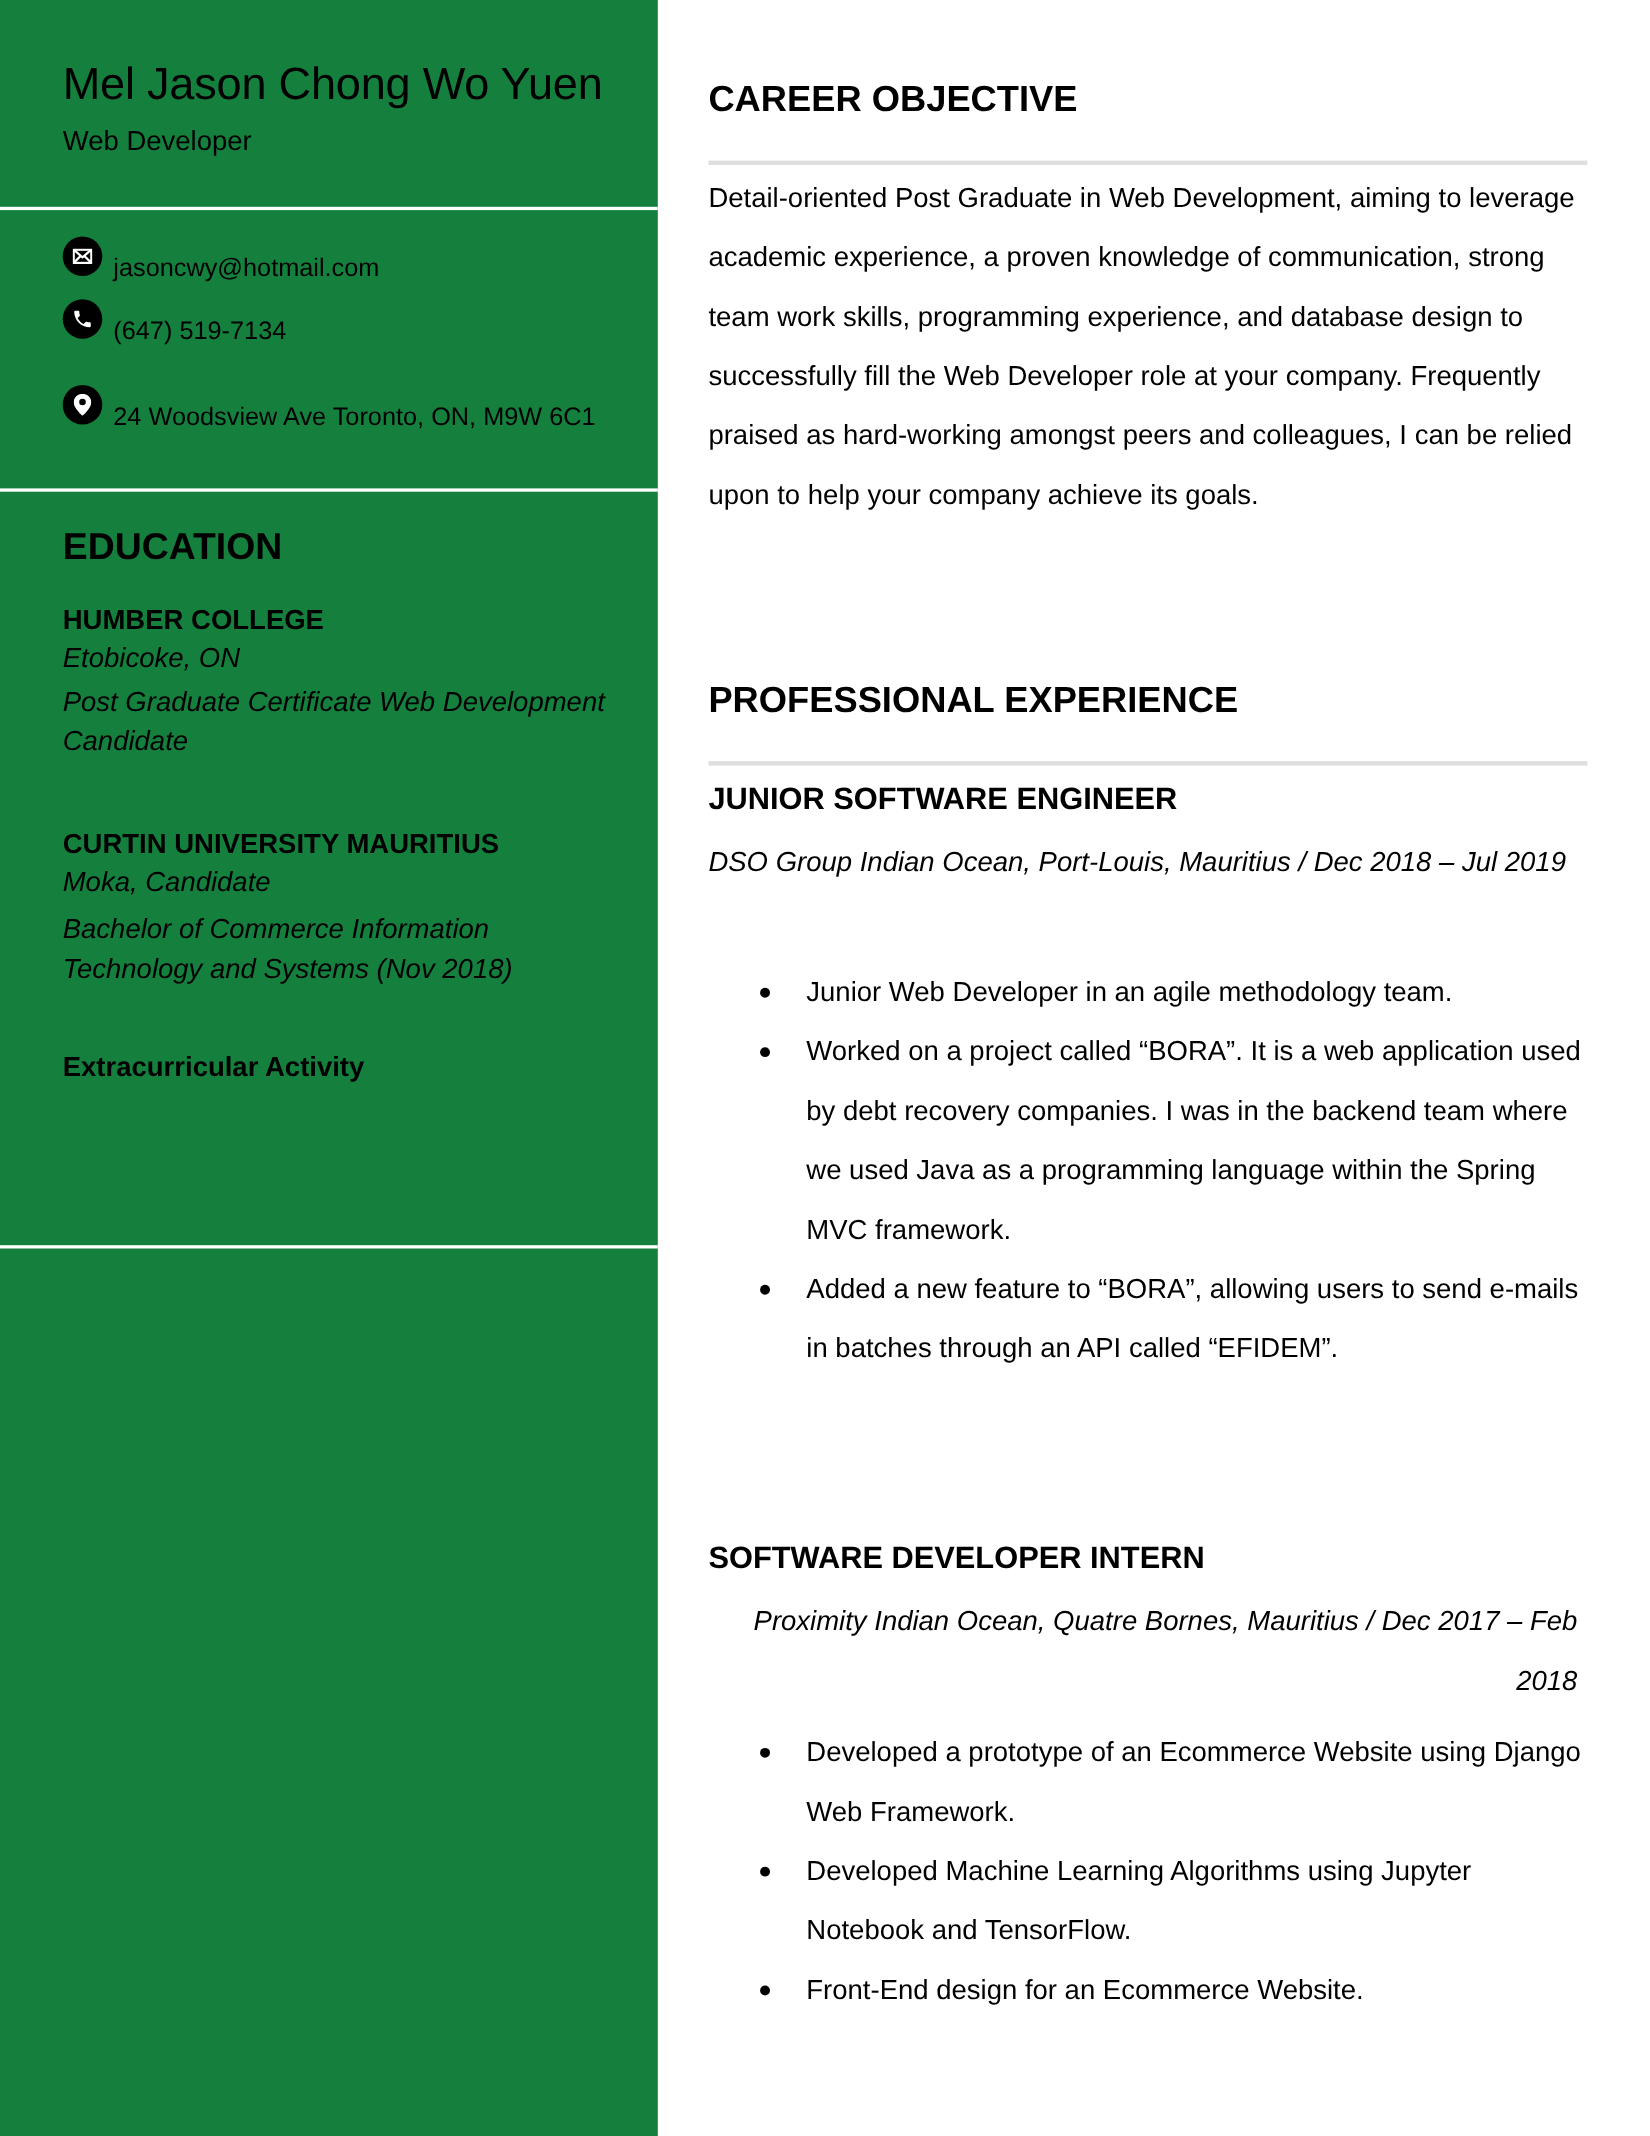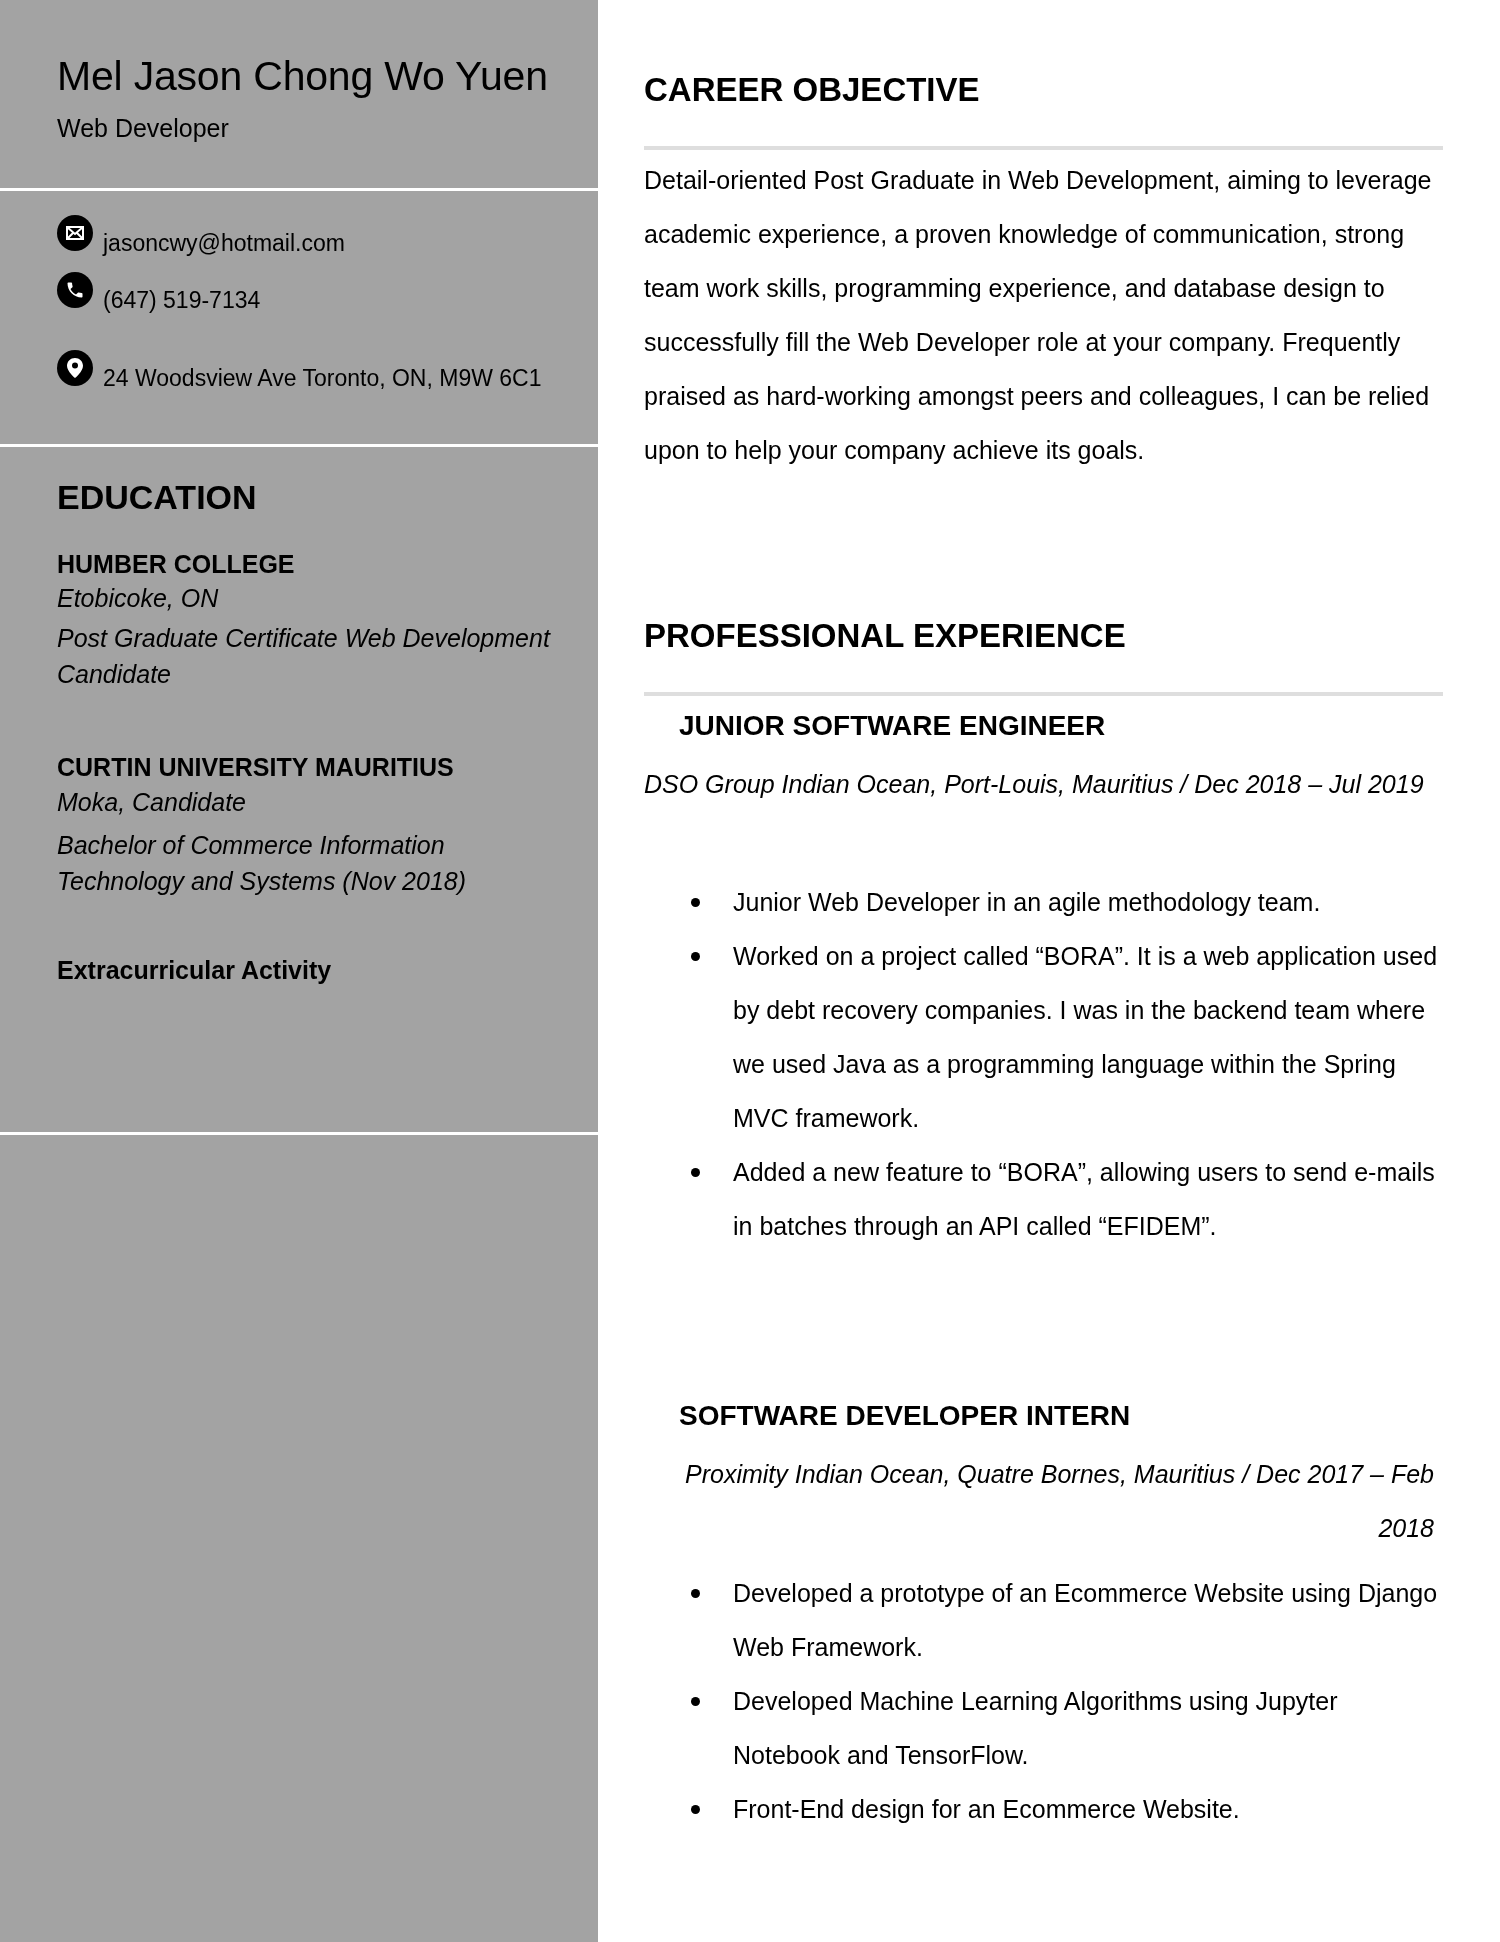--- a/index.html
+++ b/index.html
@@ -1,21 +1,21 @@
 <!DOCTYPE html>
 <html><head>
   <meta charset="utf-8">
   <style>
     * { box-sizing: border-box; margin: 0; padding: 0; }
     html, body { width: 1500px; height: 1942px; background: #ffffff; overflow: hidden; }
     body { position: relative; font-family: "DejaVu Sans", "Liberation Sans", sans-serif; color: #000; }
 
     .sidebar {
       position: absolute; left: 0; top: 0; width: 598px; height: 1942px;
-      background: #a3a3a3;
+      background: #15803d;
     }
     .sb-divider { position: absolute; left: 0; width: 598px; height: 3px; background: #ffffff; }
 
     .name {
       position: absolute; left: 57px; top: 51px;
       font-family: "Liberation Sans", sans-serif; font-size: 41px; line-height: 50px;
       white-space: nowrap; letter-spacing: -0.2px;
     }
     .role {
       position: absolute; left: 57px; top: 113px;
@@ -51,21 +51,21 @@
       position: absolute; left: 0; font-family: "Liberation Sans", sans-serif;
       font-weight: bold; font-size: 33px; line-height: 40px; white-space: nowrap;
     }
     .main-rule { position: absolute; left: 0; width: 799px; height: 4px; background: #dedede; }
     .body-text {
       position: absolute; left: 0; width: 799px; font-family: "Liberation Sans", sans-serif;
       font-size: 25px; line-height: 54px;
     }
     .job-title {
       position: absolute; left: 0; font-family: "Liberation Sans", sans-serif;
-      font-weight: bold; font-size: 28px; line-height: 34px; white-space: nowrap; margin-left: 35px;
+      font-weight: bold; font-size: 28px; line-height: 34px; white-space: nowrap;
     }
     .job-meta {
       position: absolute; left: 0; width: 790px; font-family: "Liberation Sans", sans-serif;
       font-style: italic; font-size: 25px; line-height: 54px;
     }
     .bullets { position: absolute; left: 0; width: 799px; list-style: none; }
     .bullets li {
       position: relative; padding-left: 89px; font-family: "Liberation Sans", sans-serif;
       font-size: 25px; line-height: 54px;
     }

